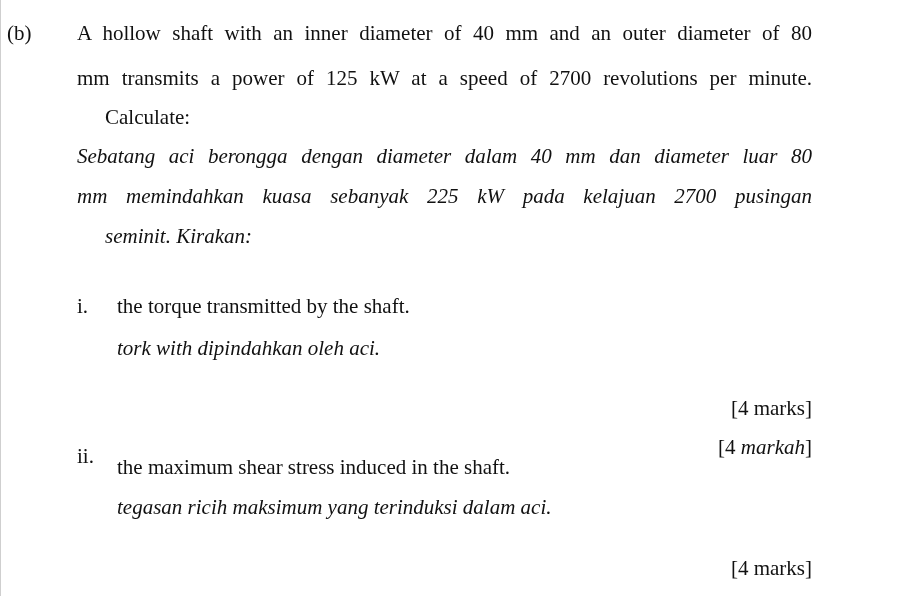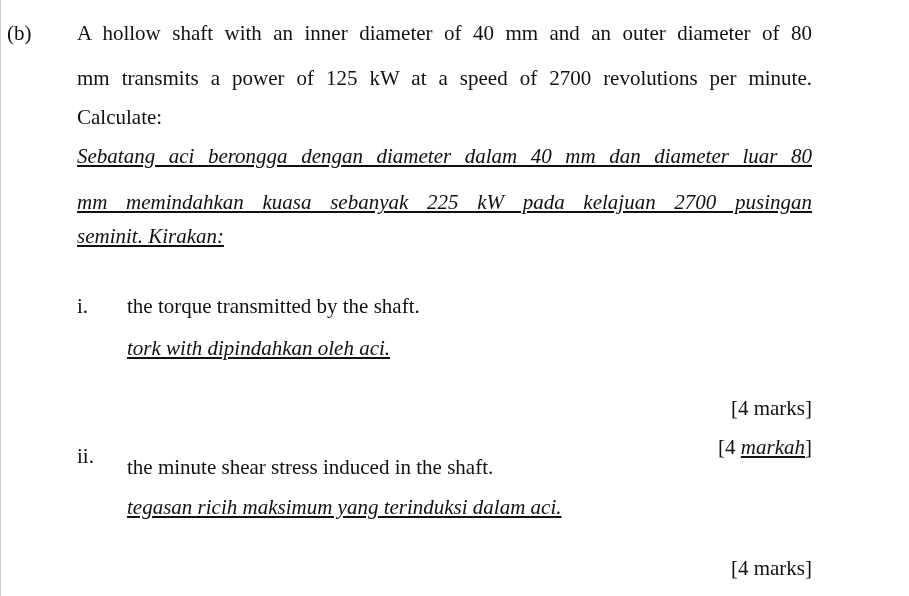--- a/index.html
+++ b/index.html
@@ -32,50 +32,50 @@
     .label-b { left: 7px; top: 23px; }
     .justify {
       position: absolute;
       left: 77px;
       width: 735px;
       text-align: justify;
       text-align-last: justify;
       white-space: nowrap;
       line-height: 1;
     }
-    .last { text-align-last: left; }
-    .it { font-style: italic; text-decoration: underline; }
+    .last { text-align-last: left; margin-left: 28px; }
+    .it { font-style: italic; }
     .roman-num { left: 77px; }
-    .item-text { left: 127px; text-align: right; }
+    .item-text { left: 117px; text-align: right; }
     .marks {
       position: absolute;
       right: 97px;
       white-space: nowrap;
       line-height: 1;
       margin-top: 21px;
     }
   </style>
 </head>
 <body>
 
 <div class="left-rule"></div>
 
 <div class="line label-b">(b)</div>
 
 <div class="justify" style="top:23px;">A hollow shaft with an inner diameter of 40 mm and an outer diameter of 80</div>
 <div class="justify" style="top:68px;">mm transmits a power of 125 kW at a speed of 2700 revolutions per minute.</div>
 <div class="justify last" style="top:107px;">Calculate:</div>
 
 <div class="justify it" style="top:146px;">Sebatang aci berongga dengan diameter dalam 40 mm dan diameter luar 80</div>
-<div class="justify it" style="top:192px;">mm memindahkan kuasa sebanyak 225 kW pada kelajuan 2700 pusingan</div>
+<div class="justify it" style="top:186px;">mm memindahkan kuasa sebanyak 225 kW pada kelajuan 2700 pusingan</div>
 <div class="justify it last" style="top:226px;">seminit. Kirakan:</div>
 
 <div class="line roman-num" style="top:296px;">i.</div>
 <div class="line item-text" style="top:296px;">the torque transmitted by the shaft.</div>
 <div class="line item-text it" style="top:338px;">tork with dipindahkan oleh aci.</div>
 <div class="marks" style="top:377px;">[4 marks]</div>
 <div class="marks" style="top:416px;"><span>[4 </span><span class="it">markah</span><span>]</span></div>
 
 <div class="line roman-num" style="top:446px;">ii.</div>
-<div class="line item-text" style="top:457px;">the minute shear stress induced in the shaft.</div>
+<div class="line item-text" style="top:457px;">the maximum shear stress induced in the shaft.</div>
 <div class="line item-text it" style="top:497px;">tegasan ricih maksimum yang terinduksi dalam aci.</div>
 <div class="marks" style="top:537px;">[4 marks]</div>
 <div class="marks" style="top:577px;"><span>[4 </span><span class="it">markah</span><span>]</span></div>
 
 </body></html>

